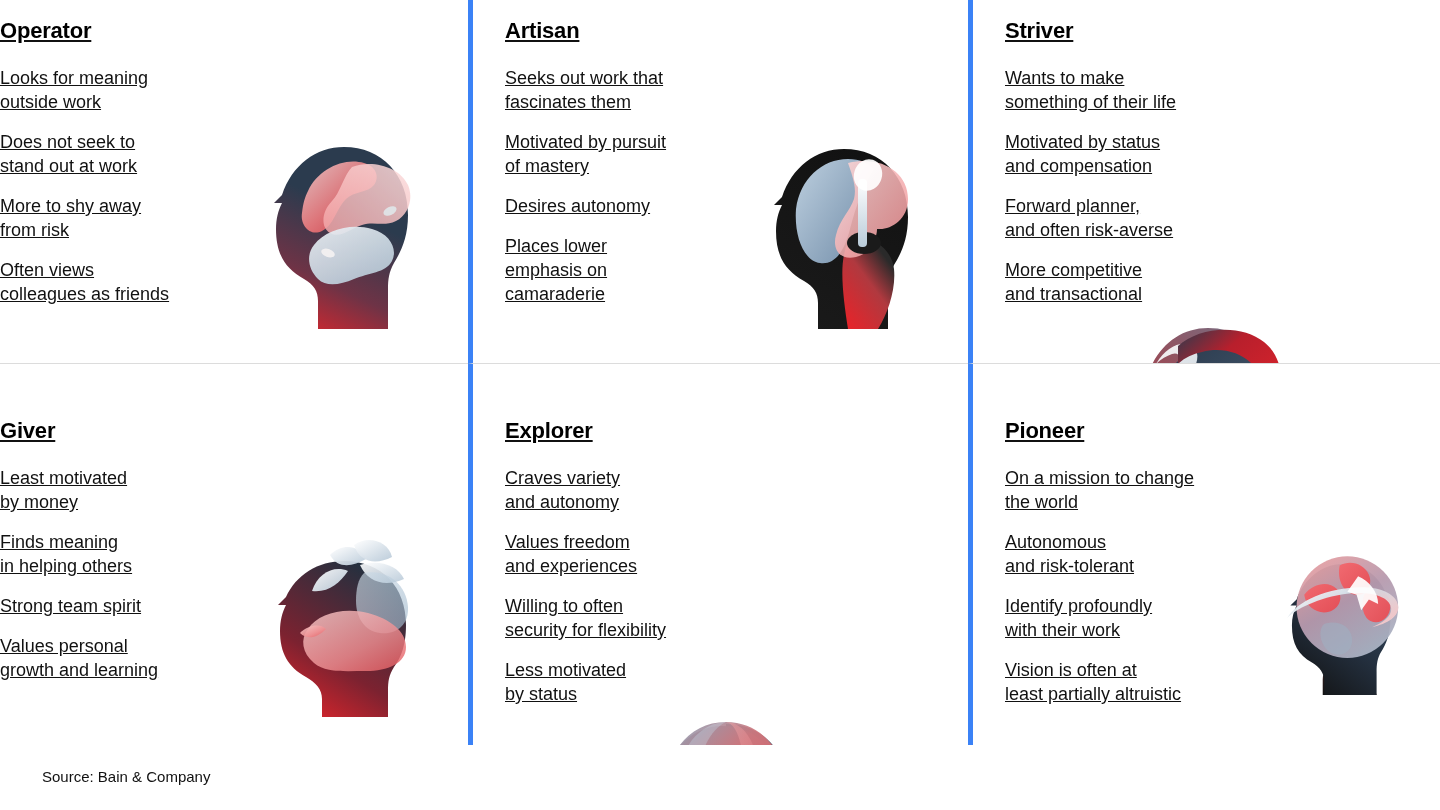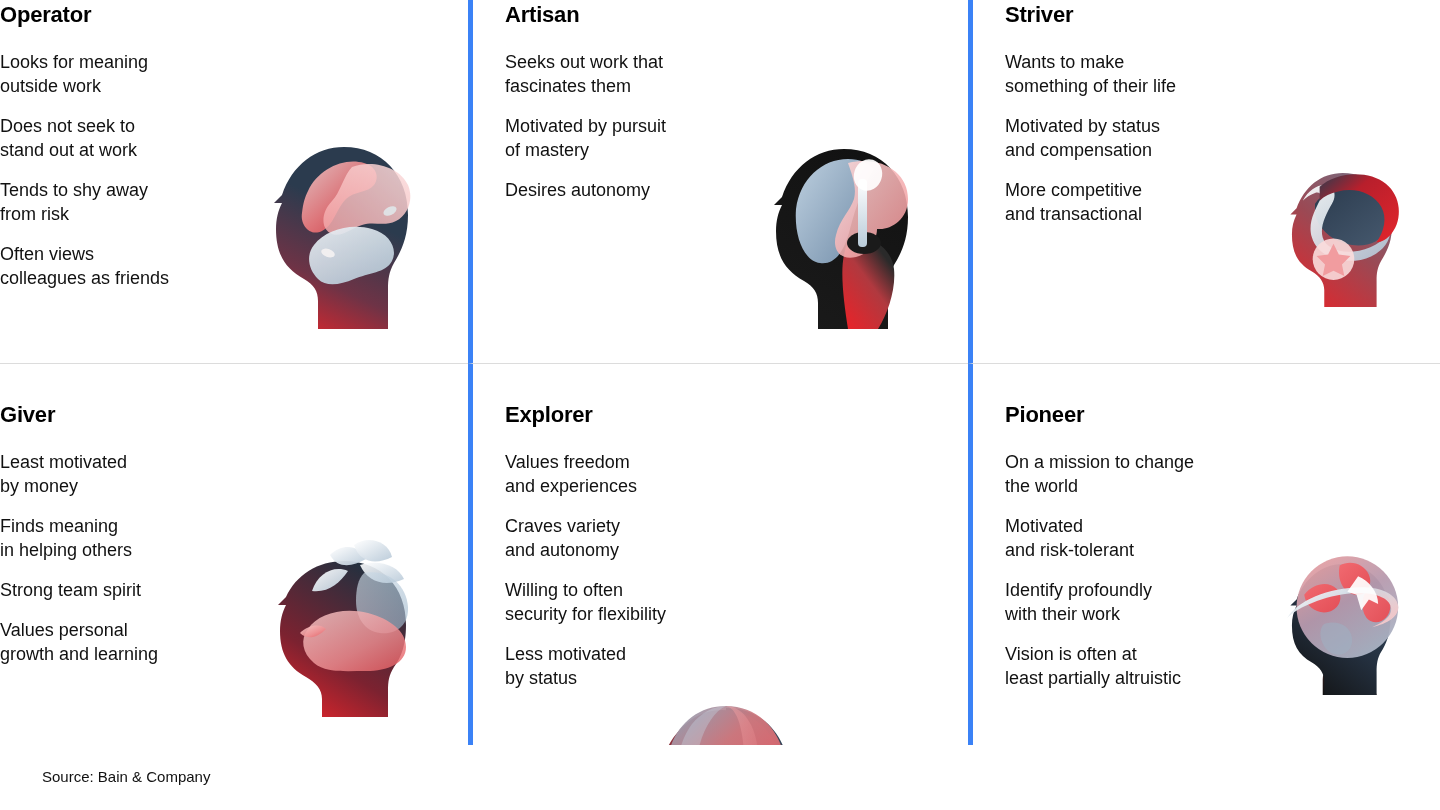--- a/index.html
+++ b/index.html
@@ -36,29 +36,30 @@
   
   .panel.col2, .panel.col3 {
     border-left: 5px solid #3b82f6;
   }
   
   .panel.row1 {
     border-bottom: 1px solid #dcdcdc;
   }
   .panel.row1.col1 { padding: 0 28px 0 0; }
   .panel.row1.col2 { padding: 0 28px 0 32px; }
-  .panel.row1.col3 { padding: 0 28px 0 32px; }
+  .panel.row1.col3 { padding: 0 28px 0 32px; flex-direction: column; }
   .panel.row2.col1 { padding: 36px 28px 0 0; }
   .panel.row2.col2 { padding: 36px 28px 0 32px; flex-direction: column; }
   .panel.row2.col3 { padding: 36px 28px 0 32px; }
 
   .panel-text {
     flex: 0 0 auto;
     width: 250px;
-    padding-top: 2px;
+    padding-top: 18px;
+    text-decoration: underline;
   }
   .panel.col2 .panel-text { width: 245px; }
   .panel.col3 .panel-text { width: 270px; }
 
   .panel-title {
     font-size: 22px;
     font-weight: bold;
     line-height: 26px;
     letter-spacing: -0.2px;
     color: #000000;
@@ -111,21 +112,21 @@
 <div id="grid">
 
   <div class="panel row1 col1">
     <div class="panel-text">
       <h2 class="panel-title">Operator</h2>
       <ul class="bullets">
         <li>Looks for meaning
 outside work</li>
         <li>Does not seek to
 stand out at work</li>
-        <li>Tends to shy away
+        <li>More to shy away
 from risk</li>
         <li>Often views
 colleagues as friends</li>
       </ul>
     </div>
     <div class="panel-art">
       <svg viewBox="0 0 178 200">
         <defs>
           <linearGradient id="opFace" x1="0" y1="1" x2="0.35" y2="0">
             <stop offset="0" stop-color="#e3252b"></stop>
@@ -172,20 +173,23 @@
 
   <div class="panel row1 col2">
     <div class="panel-text">
       <h2 class="panel-title">Artisan</h2>
       <ul class="bullets">
         <li>Seeks out work that
 fascinates them</li>
         <li>Motivated by pursuit
 of mastery</li>
         <li>Desires autonomy</li>
+        <li>Places lower
+emphasis on
+camaraderie</li>
       </ul>
     </div>
     <div class="panel-art">
       <svg viewBox="0 0 178 200">
         <defs>
           <linearGradient id="arFace" x1="0.2" y1="1" x2="0.6" y2="0">
             <stop offset="0" stop-color="#1a1a1a"></stop>
             <stop offset="1" stop-color="#121212"></stop>
           </linearGradient>
           <linearGradient id="arRed" x1="0.2" y1="1" x2="0.8" y2="0.2">
@@ -222,20 +226,22 @@
   </div>
 
   <div class="panel row1 col3">
     <div class="panel-text">
       <h2 class="panel-title">Striver</h2>
       <ul class="bullets">
         <li>Wants to make
 something of their life</li>
         <li>Motivated by status
 and compensation</li>
+        <li>Forward planner,
+and often risk-averse</li>
         <li>More competitive
 and transactional</li>
       </ul>
     </div>
     <div class="panel-art">
       <svg viewBox="0 0 178 200">
         <defs>
           <linearGradient id="stFace" x1="0.1" y1="1" x2="0.7" y2="0">
             <stop offset="0" stop-color="#e3252b"></stop>
             <stop offset="0.55" stop-color="#9b4954"></stop>
@@ -316,24 +322,24 @@
         <path d="M52 108 C62 92 88 86 112 92 C134 98 150 110 150 126 C150 142 132 150 110 150 C88 150 70 152 58 142 C46 132 44 118 52 108 Z" fill="url(#gvHand)" opacity="0.82"></path>
         <path d="M44 112 C52 104 64 102 70 108 C62 116 52 120 44 112 Z" fill="url(#gvHand)" opacity="0.9"></path>
       </svg>
     </div>
   </div>
 
   <div class="panel row2 col2">
     <div class="panel-text">
       <h2 class="panel-title">Explorer</h2>
       <ul class="bullets">
+        <li>Craves variety
+and autonomy</li>
         <li>Values freedom
 and experiences</li>
-        <li>Craves variety
-and autonomy</li>
         <li>Willing to often
 security for flexibility</li>
         <li>Less motivated
 by status</li>
       </ul>
     </div>
     <div class="panel-art">
       <svg viewBox="0 0 178 200">
         <defs>
           <linearGradient id="exFace" x1="0.1" y1="1" x2="0.6" y2="0">
@@ -378,21 +384,21 @@
       </svg>
     </div>
   </div>
 
   <div class="panel row2 col3">
     <div class="panel-text">
       <h2 class="panel-title">Pioneer</h2>
       <ul class="bullets">
         <li>On a mission to change
 the world</li>
-        <li>Motivated
+        <li>Autonomous
 and risk-tolerant</li>
         <li>Identify profoundly
 with their work</li>
         <li>Vision is often at
 least partially altruistic</li>
       </ul>
     </div>
     <div class="panel-art">
       <svg viewBox="0 0 178 200">
         <defs>

